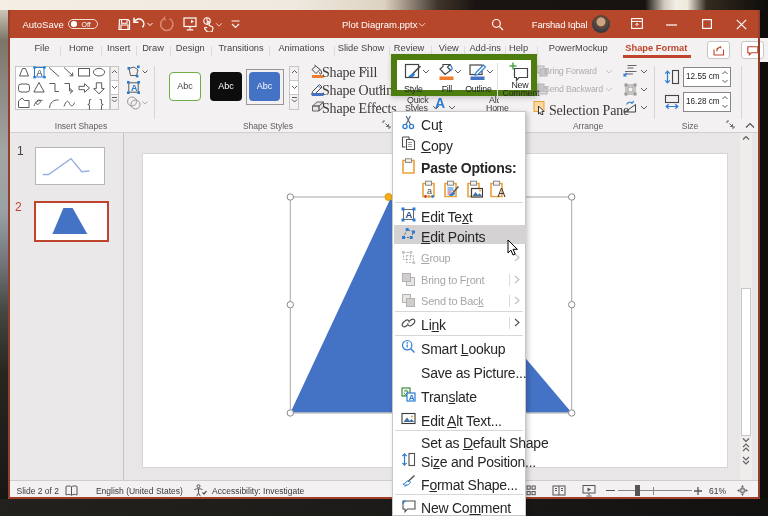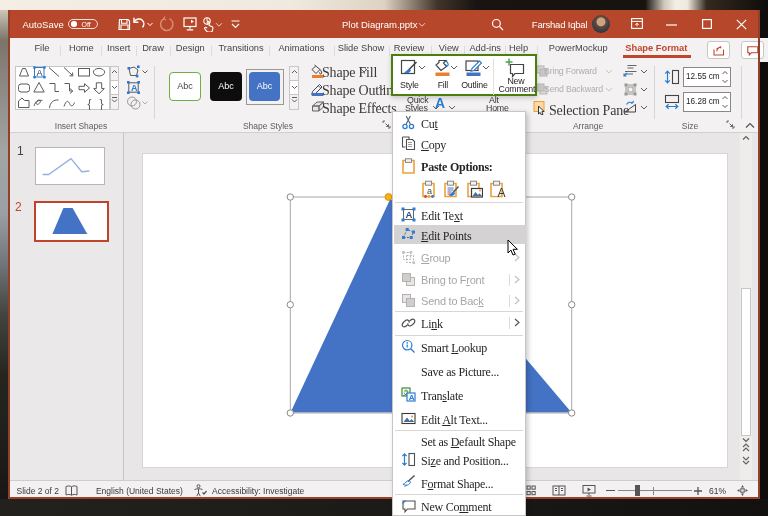--- a/index.html
+++ b/index.html
@@ -22,24 +22,24 @@
 #winborder { left:0; top:0; width:752px; height:489px; border-left:2px solid #93402a; border-right:2px solid #93402a; border-bottom:2px solid #a03f27; pointer-events:none; }
 .t { white-space:nowrap; }
 .tab { top:4.5px; font-size:9.3px; color:#444; transform:translateX(-50%); }
 .tsep { top:8px; width:1px; height:10px; background:#dedcda; }
 .glabel { font-size:8.5px; color:#605e5c; text-align:center; }
 .rtxt { font-size:14px; letter-spacing:-0.2px; color:#3b3a39;font-family:Liberation Serif, serif; }
 .gtxt { font-size:8.8px; letter-spacing:-0.2px; color:#b0aeac; }
 .vsep { width:1px; background:#d8d6d4; }
 .caret { stroke:#605e5c; stroke-width:1; fill:none; }
 .sbt { top:4.9px; font-size:8.5px; color:#3b3a39; }
-#minitoolbar { left:391.4px; top:53.7px; width:146px; height:42.3px; background:#fff; border:2px solid #4d7c0f; box-shadow:0 2px 5px rgba(0,0,0,.18); }
+#minitoolbar { left:391.4px; top:53.7px; width:146px; height:42.3px; background:#fff; border:6px solid #4d7c0f; box-shadow:0 2px 5px rgba(0,0,0,.18); }
 .mtl { position:absolute; top:24.4px; font-size:8.8px; letter-spacing:-0.2px; color:#262626; text-align:center; }
 #ctxmenu { left:391.6px; top:111.2px; width:134px; height:405px; background:#fff; border:1px solid #c6c6c6; box-shadow:2px 2px 5px rgba(0,0,0,.22); }
-.mi { position:absolute; left:28.5px; font-size:12px; letter-spacing:-0.25px; color:#262626; white-space:nowrap;font-family:Liberation Serif, serif; }
+.mi { position:absolute; left:28.5px; font-size:14px; letter-spacing:-0.25px; color:#262626; white-space:nowrap; }
 .mig { position:absolute; left:28.5px; font-size:11px; letter-spacing:-0.25px; color:#a8a6a4; white-space:nowrap; }
 .msep { position:absolute; left:2px; width:128px; height:1px; background:#d9d7d5; }
 .marr { position:absolute; left:121px; width:6px; height:9px; }
 .mbar { position:absolute; left:116px; width:1px; height:12px; background:#dddbd9; }
 </style>
 </head>
 <body>
 <div id="page">
   <div class="abs" id="bgtop"></div>
   <div class="abs" id="bgleft"></div>

